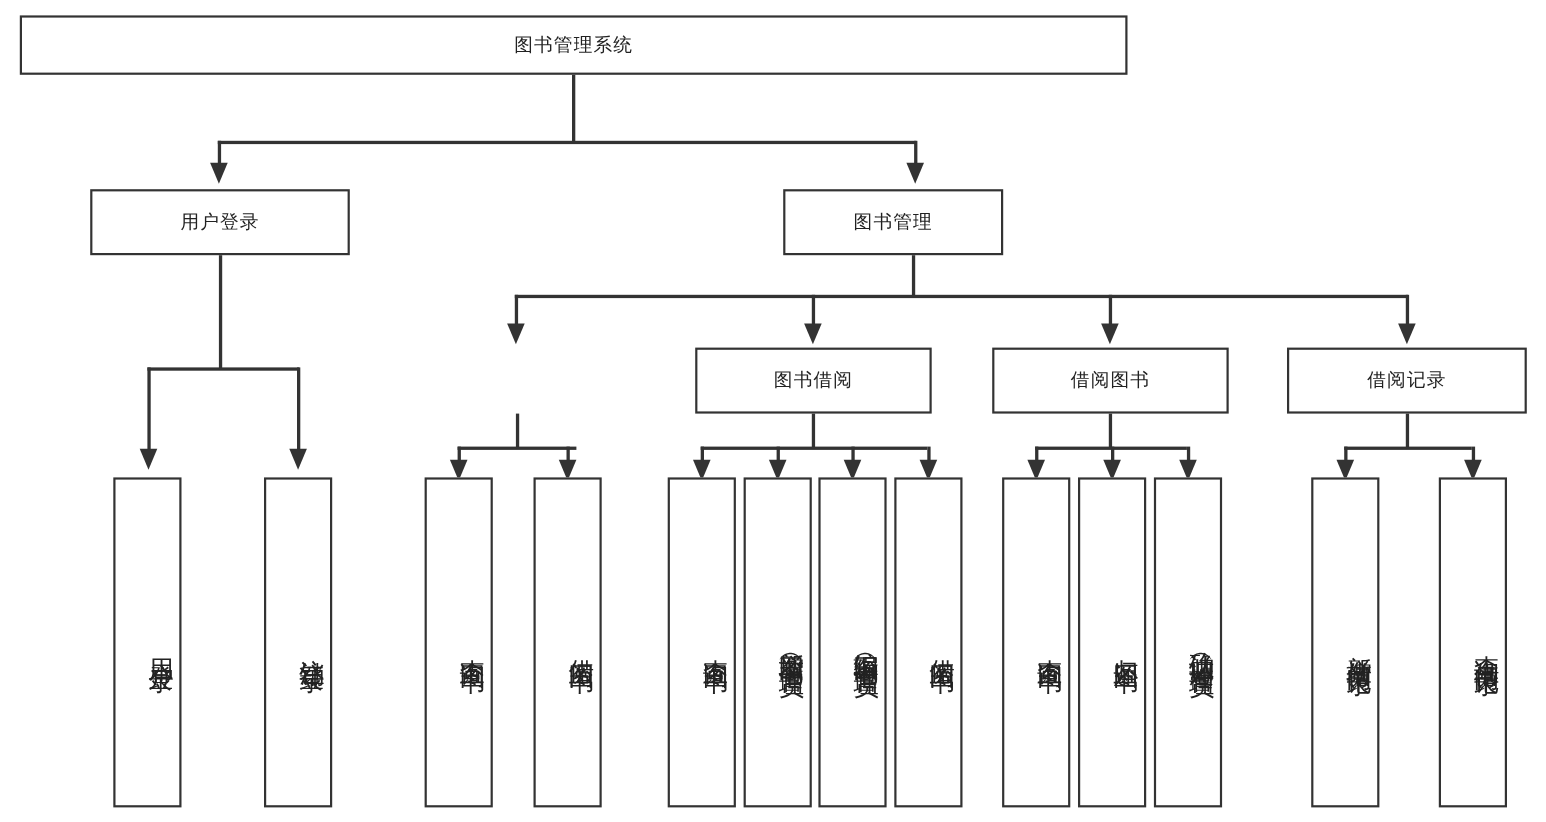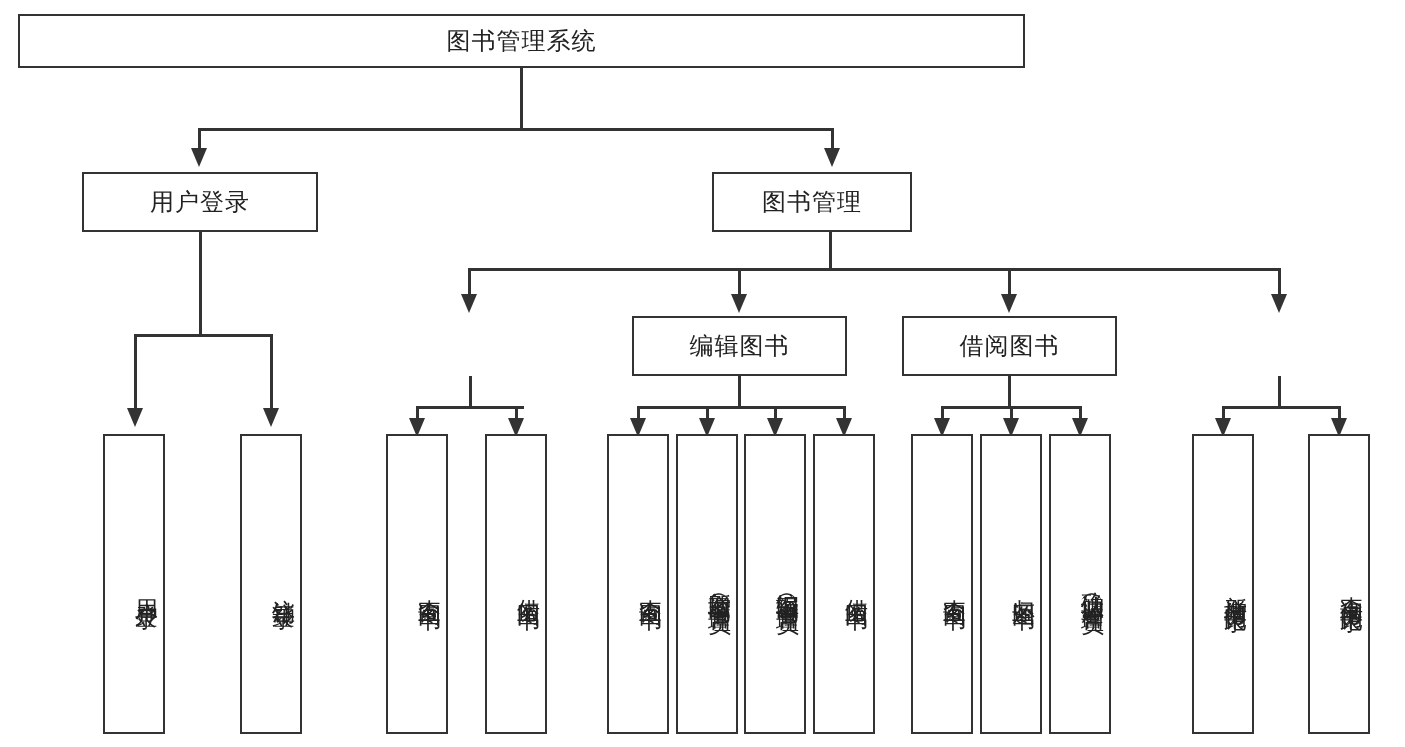--- a/index.html
+++ b/index.html
@@ -21,21 +21,21 @@
     position: absolute;
     box-sizing: border-box;
     border: 2.5px solid #333333;
     background: #ffffff;
     display: flex;
     align-items: center;
     justify-content: center;
     color: #222222;
   }
   .node.h {
-    font-size: 24px;
+    font-size: 17px;
     line-height: 1.2;
     letter-spacing: 1px;
     white-space: nowrap;
   }
   .node.v {
     writing-mode: vertical-rl;
     text-orientation: upright;
     font-size: 23px;
     letter-spacing: 3px;
     align-items: flex-start;
@@ -107,24 +107,27 @@
   <div class="seg vline" style="left:468px; top:268px; height:28px;"></div>
   <div class="arrow" style="left:461px; top:294px;"></div>
   <div class="seg vline" style="left:738px; top:268px; height:28px;"></div>
   <div class="arrow" style="left:731px; top:294px;"></div>
   <div class="seg vline" style="left:1008px; top:268px; height:28px;"></div>
   <div class="arrow" style="left:1001px; top:294px;"></div>
   <div class="seg vline" style="left:1278px; top:268px; height:28px;"></div>
   <div class="arrow" style="left:1271px; top:294px;"></div>
 
   <div class="node h" style="left:632px; top:316px; width:215px; height:60px;">
-    <span>编辑图书</span>
+    <span>图书借阅</span>
   </div>
   <div class="node h" style="left:902px; top:316px; width:215px; height:60px;">
     <span>借阅图书</span>
+  </div>
+  <div class="node h" style="left:1170px; top:316px; width:218px; height:60px;">
+    <span>借阅记录</span>
   </div>
 
   <div class="seg vline" style="left:469px; top:376px; height:32px;"></div>
   <div class="seg hline" style="left:416px; top:406px; width:108px;"></div>
   <div class="seg vline" style="left:416px; top:406px; height:14px;"></div>
   <div class="arrow" style="left:409px; top:418px;"></div>
   <div class="seg vline" style="left:515px; top:406px; height:14px;"></div>
   <div class="arrow" style="left:508px; top:418px;"></div>
 
   <div class="seg vline" style="left:738px; top:376px; height:32px;"></div>

